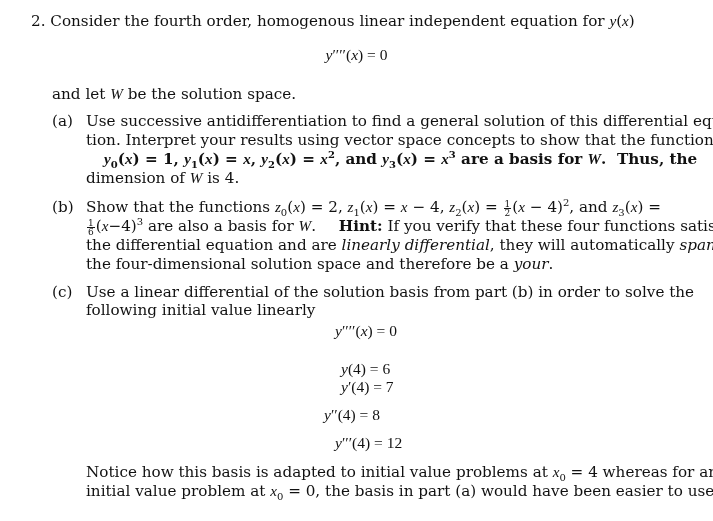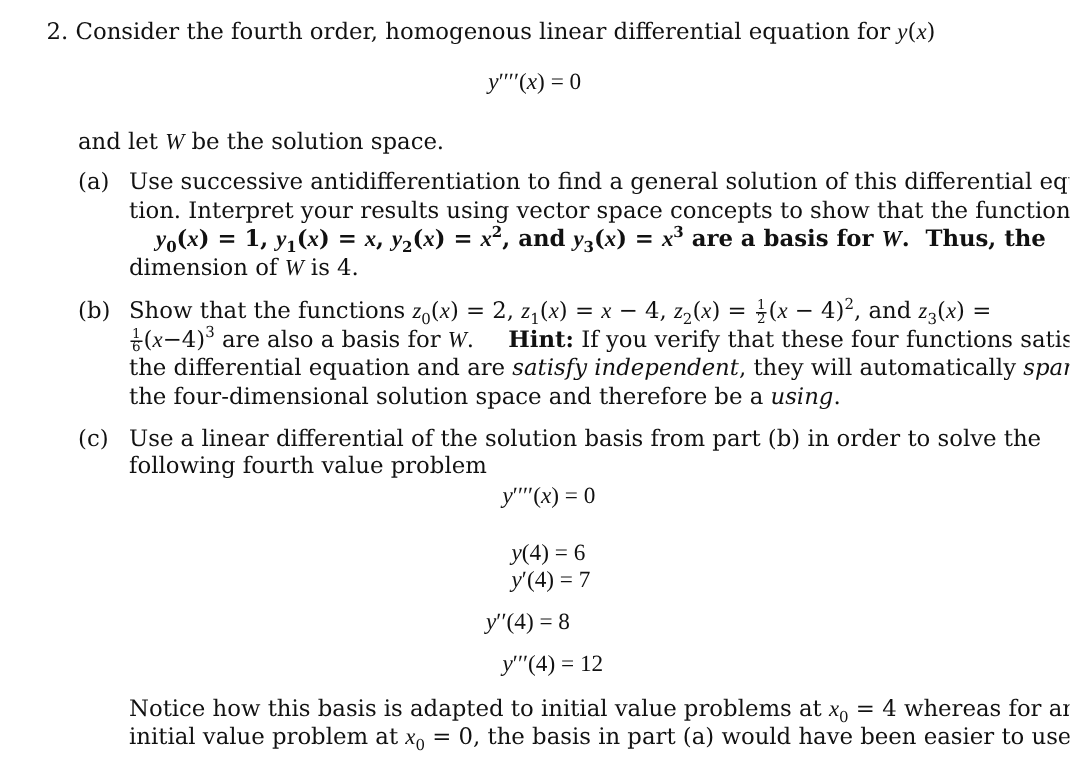--- a/index.html
+++ b/index.html
@@ -17,21 +17,21 @@
   .frac span { display: block; }
   .frac .num { border-bottom: 1px solid #111; padding: 0 1px; }
   .eq { position: absolute; left: 0; width: 713px; text-align: center; font-family: "Liberation Serif", serif; font-size: 15.5px; }
   .eqr { position: absolute; font-family: "Liberation Serif", serif; font-size: 15.5px; white-space: nowrap; }
 </style>
 </head>
 <body>
 
 <div class="line" style="left:31px; top:12px;">
   <span>2.</span>
-  <span>Consider the fourth order, homogenous linear differential equation for </span><span class="m">y</span>(<span class="m">x</span>)
+  <span>Consider the fourth order, homogenous linear independent equation for </span><span class="m">y</span>(<span class="m">x</span>)
 </div>
 
 <div class="eq" style="top:46px;">
   <span class="m">y</span>′′′′(<span class="m">x</span>) = 0
 </div>
 
 <div class="line" style="left:52px; top:85px;">
   and let <span class="m">W</span> be the solution space.
 </div>
 
@@ -49,31 +49,31 @@
 
 <div>
   <div class="line" style="left:52px; top:198px;">(b)</div>
   <div class="line" style="left:86px; top:198px;">
     Show that the functions <span class="m">z</span><sub>0</sub>(<span class="m">x</span>) = 2, <span class="m">z</span><sub>1</sub>(<span class="m">x</span>) = <span class="m">x</span> − 4, <span class="m">z</span><sub>2</sub>(<span class="m">x</span>) = <span class="frac"><span class="num">1</span><span>2</span></span>(<span class="m">x</span> − 4)<sup>2</sup>, and <span class="m">z</span><sub>3</sub>(<span class="m">x</span>) =
   </div>
   <div class="line" style="left:86px; top:217px;">
     <span class="frac"><span class="num">1</span><span>6</span></span>(<span class="m">x</span>−4)<sup>3</sup> are also a basis for <span class="m">W</span>. <span class="b">Hint:</span> If you verify that these four functions satisfy
   </div>
   <div class="line" style="left:86px; top:236px;">
-    the differential equation and are <span class="it">satisfy independent</span>, they will automatically <span class="it">span</span>
+    the differential equation and are <span class="it">linearly differential</span>, they will automatically <span class="it">span</span>
   </div>
   <div class="line" style="left:86px; top:255px;">
-    the four-dimensional solution space and therefore be a <span class="it">using</span>.
+    the four-dimensional solution space and therefore be a <span class="it">your</span>.
   </div>
 </div>
 
 <div>
   <div class="line" style="left:52px; top:283px;">(c)</div>
   <div class="line" style="left:86px; top:283px;">Use a linear differential of the solution basis from part (b) in order to solve the</div>
-  <div class="line" style="left:86px; top:301px;">following fourth value problem</div>
+  <div class="line" style="left:86px; top:301px;">following initial value linearly</div>
 
   <div class="eqr" style="left:335px; top:322px;"><span class="m">y</span>′′′′(<span class="m">x</span>) = 0</div>
   <div class="eqr" style="left:341px; top:350px;margin-top:10px;"><span class="m">y</span>(4) = 6</div>
   <div class="eqr" style="left:341px; top:378px;"><span class="m">y</span>′(4) = 7</div>
   <div class="eqr" style="left:324px; top:406px;"><span class="m">y</span>′′(4) = 8</div>
   <div class="eqr" style="left:335px; top:434px;"><span class="m">y</span>′′′(4) = 12</div>
 
   <div class="line" style="left:86px; top:463px;">
     Notice how this basis is adapted to initial value problems at <span class="m">x</span><sub>0</sub> = 4 whereas for an
   </div>

